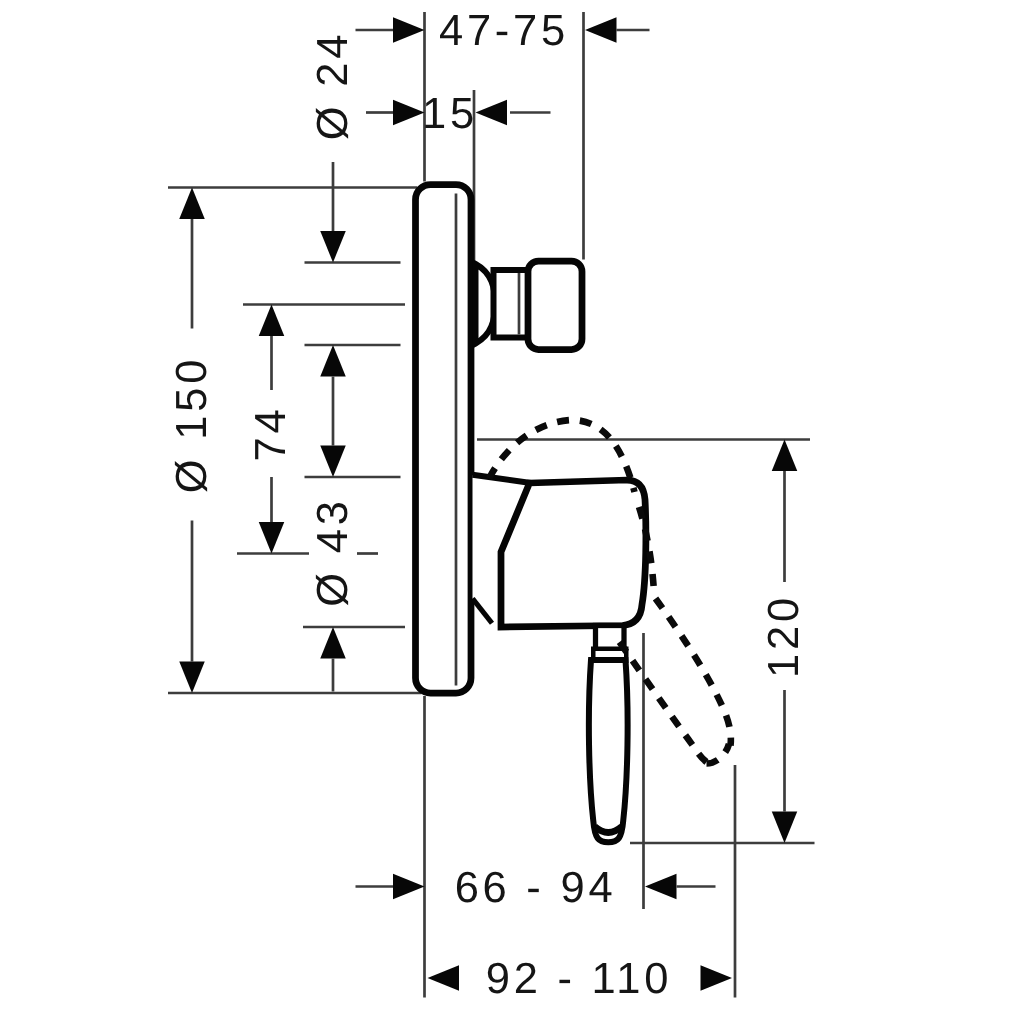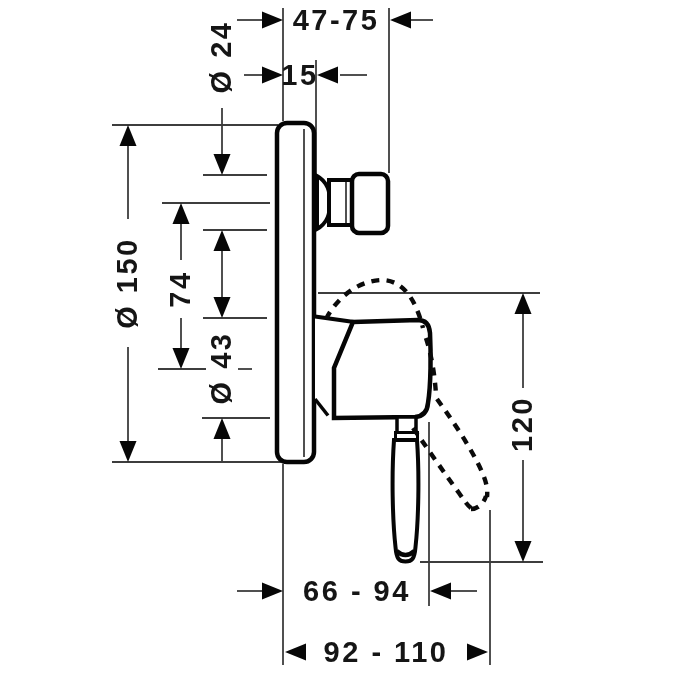--- a/index.html
+++ b/index.html
@@ -1,17 +1,17 @@
 <!DOCTYPE html>
 <html><head>
 <meta charset="utf-8">
 <style>
   html,body{margin:0;padding:0;background:#ffffff;}
   .stage{width:675px;height:675px;background:#fff;position:relative;overflow:hidden;
-         font-family:"Liberation Sans", sans-serif;font-weight:bold;}
+         font-family:"Liberation Sans", sans-serif;}
   svg{display:block;}
   .dimtext{font-family:"Liberation Sans", sans-serif;font-size:29px;letter-spacing:2.5px;
            fill:#151515;}
   .thin{stroke:#3d3d3d;stroke-width:1.8;fill:none;}
   .arrow{fill:#070707;stroke:none;}
   .obj{stroke:#050505;fill:#ffffff;}
   .dash{stroke:#0a0a0a;stroke-width:4.4;fill:none;stroke-dasharray:8 7.2;stroke-linecap:butt;}
 </style>
 </head>
 <body>

